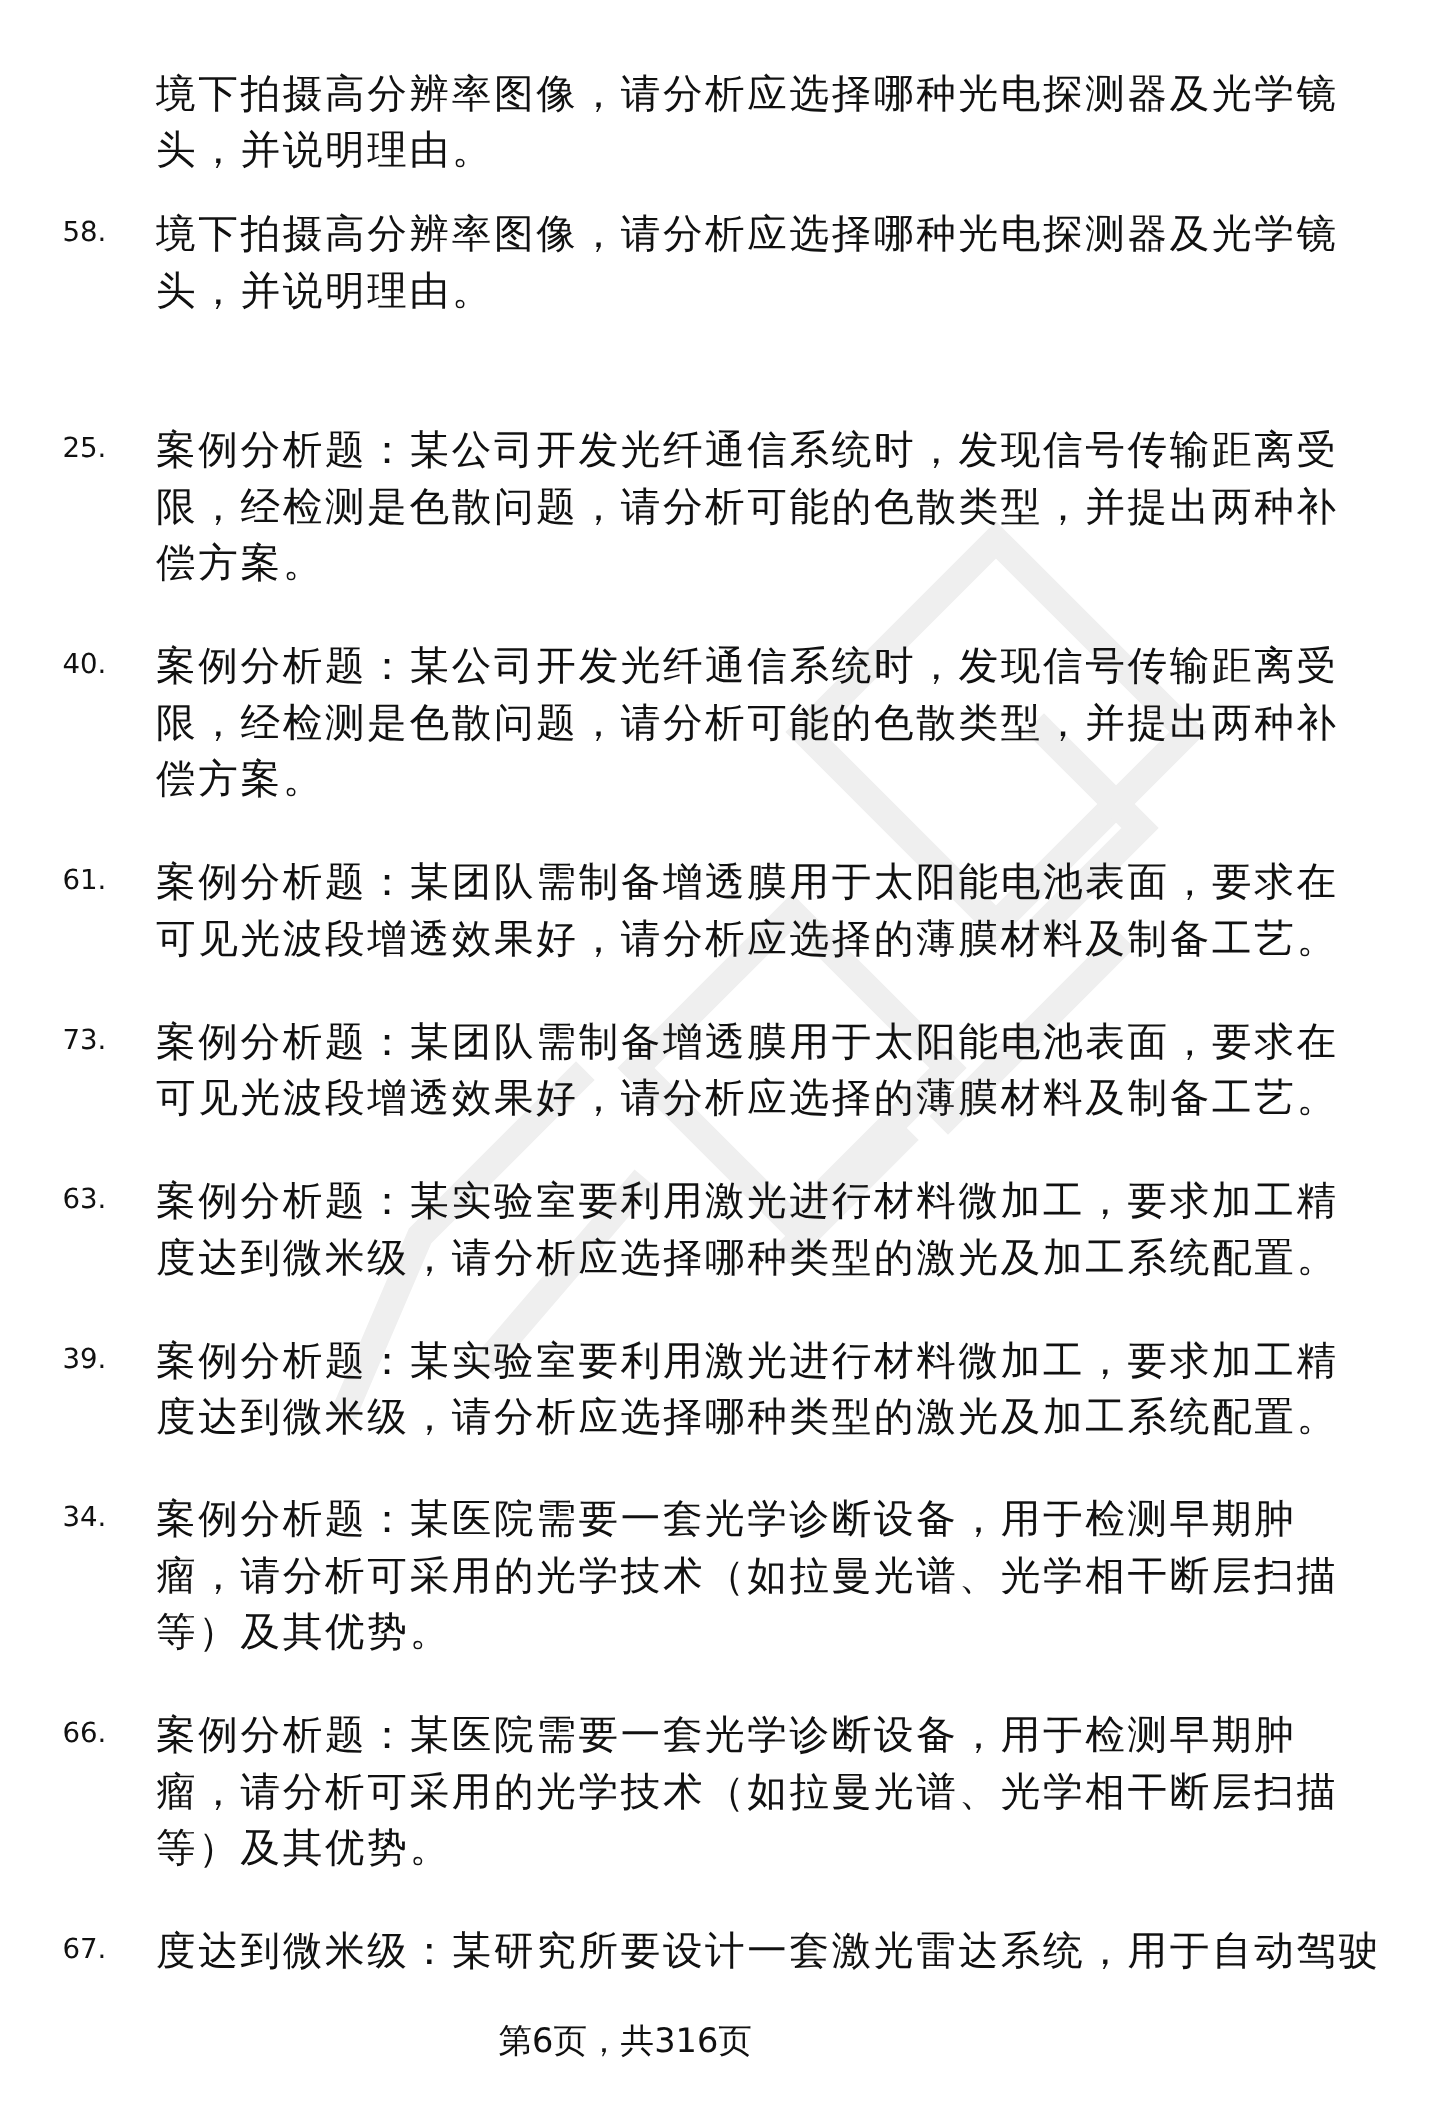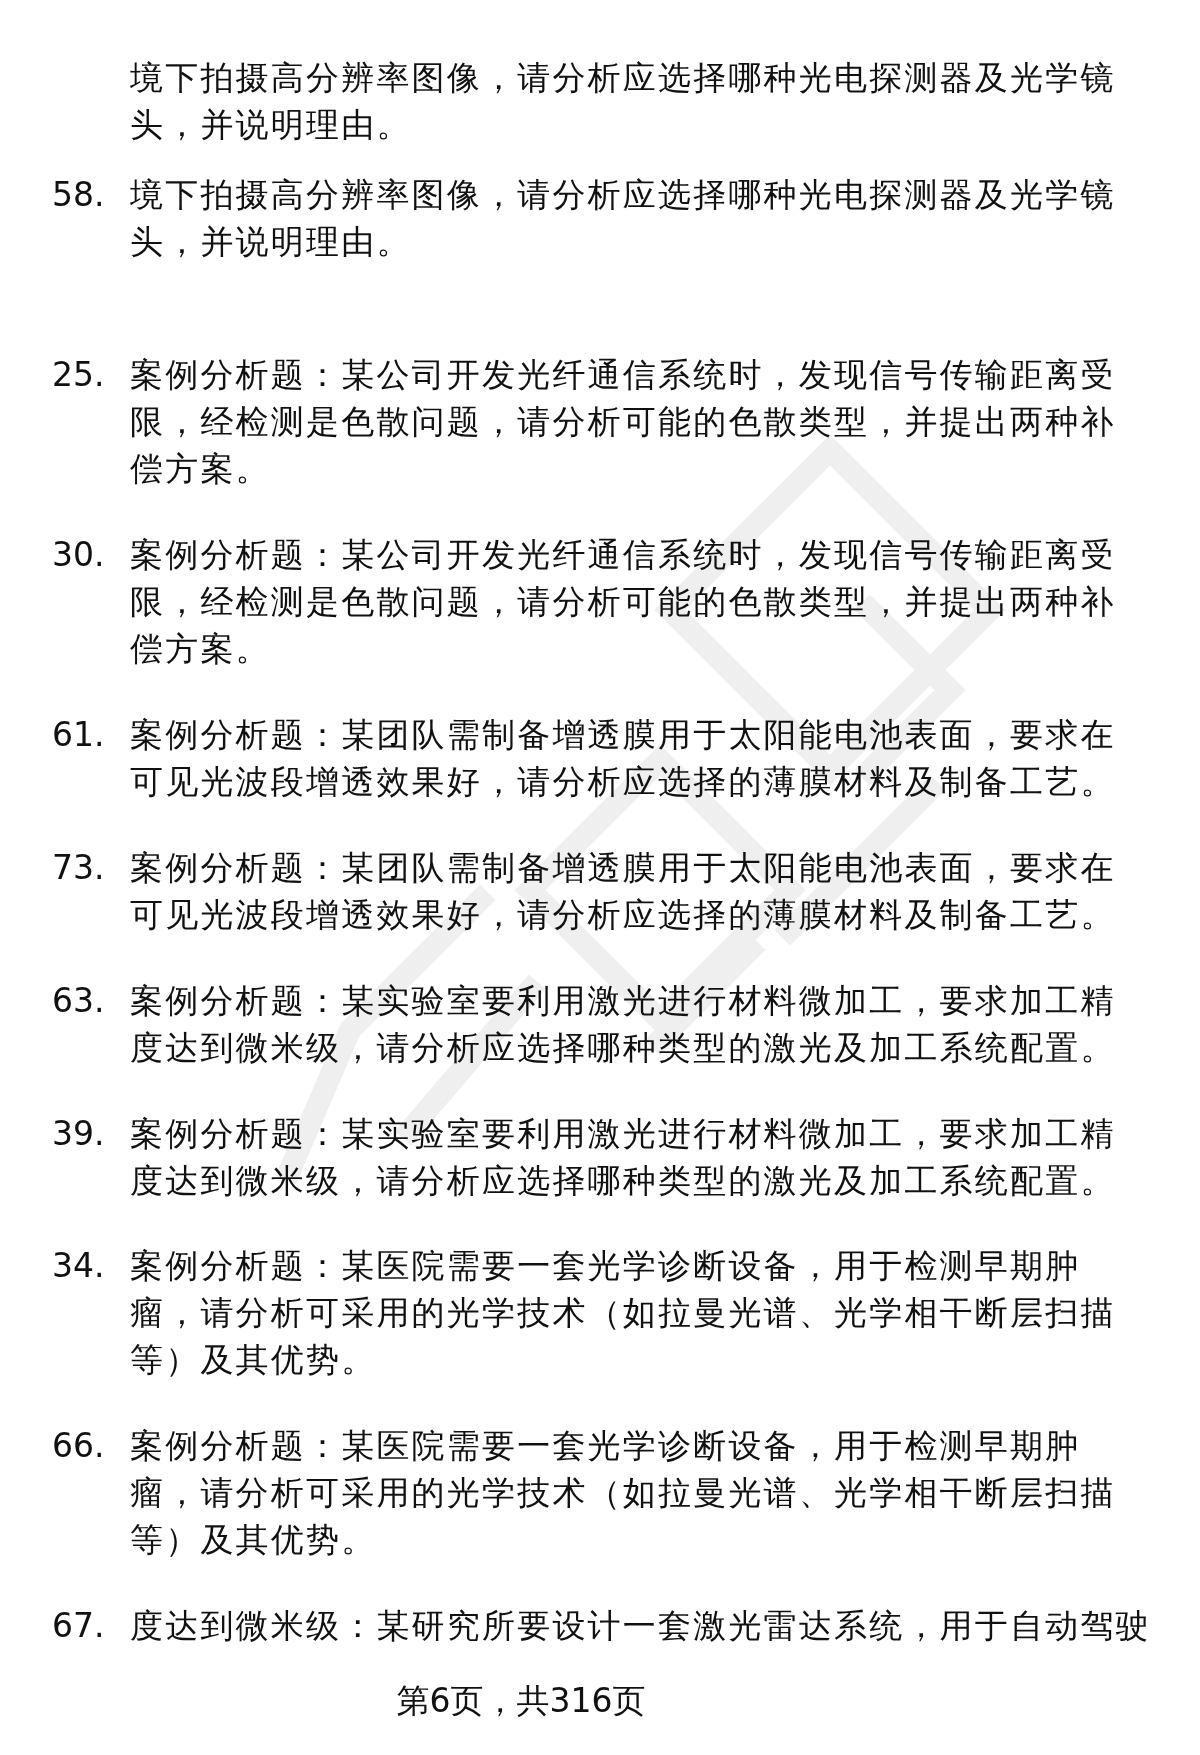--- a/index.html
+++ b/index.html
@@ -1,25 +1,25 @@
 <!DOCTYPE html>
 <html><head>
 <meta charset="utf-8">
 <style>
   html, body { margin: 0; padding: 0; background: #ffffff; }
   body { width: 1200px; height: 1755px; position: relative; overflow: hidden;
          font-family: "DejaVu Sans", "Liberation Sans", sans-serif; color: #111111; }
   .page { position: absolute; left: 0; top: 0; width: 1200px; height: 1755px; }
   .watermark { position: absolute; left: 230px; top: 430px; width: 820px; height: 760px; pointer-events: none; }
   .item { position: absolute; left: 0; width: 1200px; }
-  .num { position: absolute; left: 52px; width: 80px; font-size: 33px; line-height: 47px; letter-spacing: 0px; }
+  .num { position: absolute; left: 52px; width: 80px; font-size: 23px; line-height: 47px; letter-spacing: 0px; }
   .lines { position: absolute; left: 130px; width: 1040px; }
   .line { display: block; font-size: 33px; line-height: 47px; white-space: nowrap; letter-spacing: 2.2px; }
   .footer { position: absolute; left: 0; width: 1042px; top: 1683px; text-align: center;
-            font-size: 33px; line-height: 36px; color: #111; }
+            font-size: 28px; line-height: 36px; color: #111; }
 </style>
 </head>
 <body>
 
 <div class="page">
 
   <svg class="watermark" viewBox="0 0 820 760">
     <g fill="none" stroke="#efefef" stroke-width="22" stroke-linecap="square">
       <path d="M600 20 L760 180 L600 340 L440 180 Z"></path>
       <path d="M640 180 L720 260 L640 340"></path>
@@ -49,21 +49,21 @@
   <div class="item" style="top:351px">
     <span class="num">25.</span>
     <div class="lines">
       <span class="line">案例分析题：某公司开发光纤通信系统时，发现信号传输距离受</span>
       <span class="line">限，经检测是色散问题，请分析可能的色散类型，并提出两种补</span>
       <span class="line">偿方案。</span>
     </div>
   </div>
 
   <div class="item" style="top:531px">
-    <span class="num">30.</span>
+    <span class="num">40.</span>
     <div class="lines">
       <span class="line">案例分析题：某公司开发光纤通信系统时，发现信号传输距离受</span>
       <span class="line">限，经检测是色散问题，请分析可能的色散类型，并提出两种补</span>
       <span class="line">偿方案。</span>
     </div>
   </div>
 
   <div class="item" style="top:711px">
     <span class="num">61.</span>
     <div class="lines">

